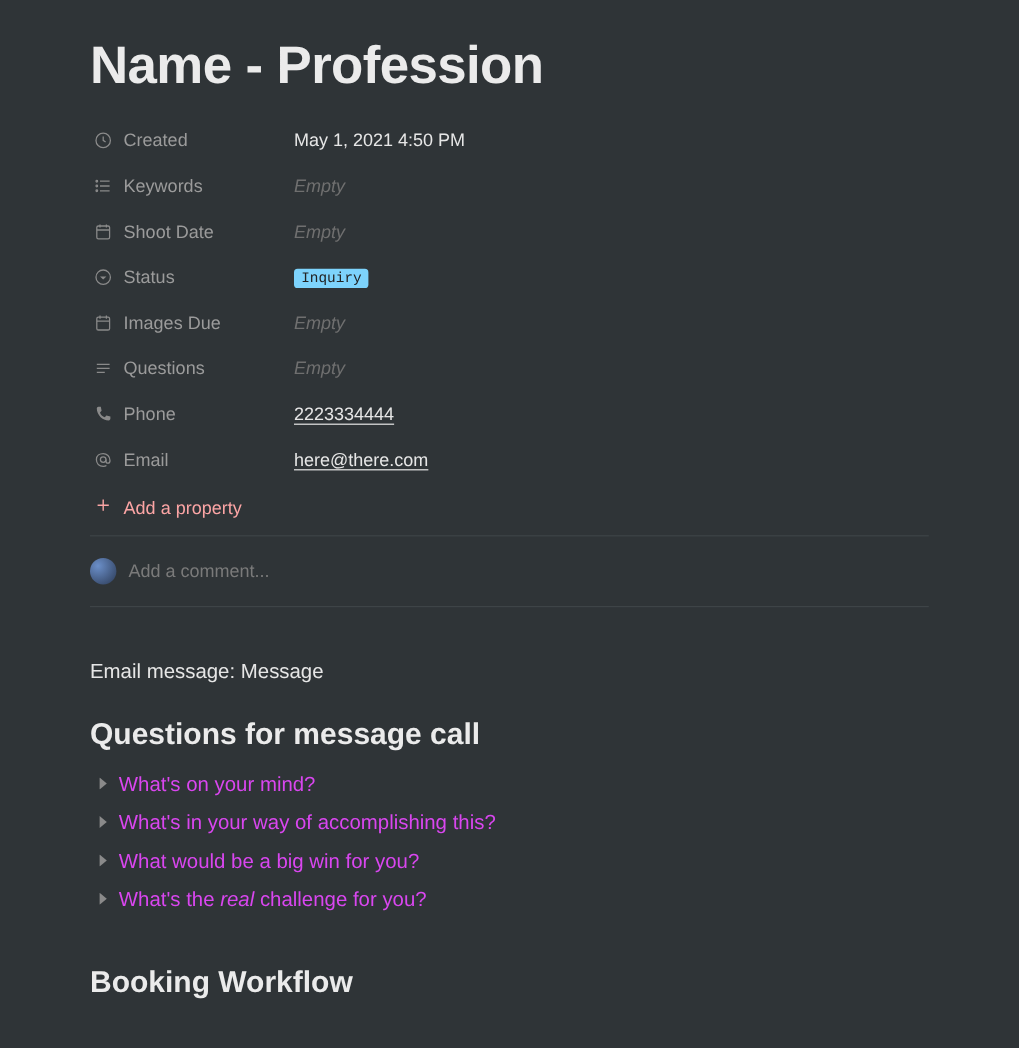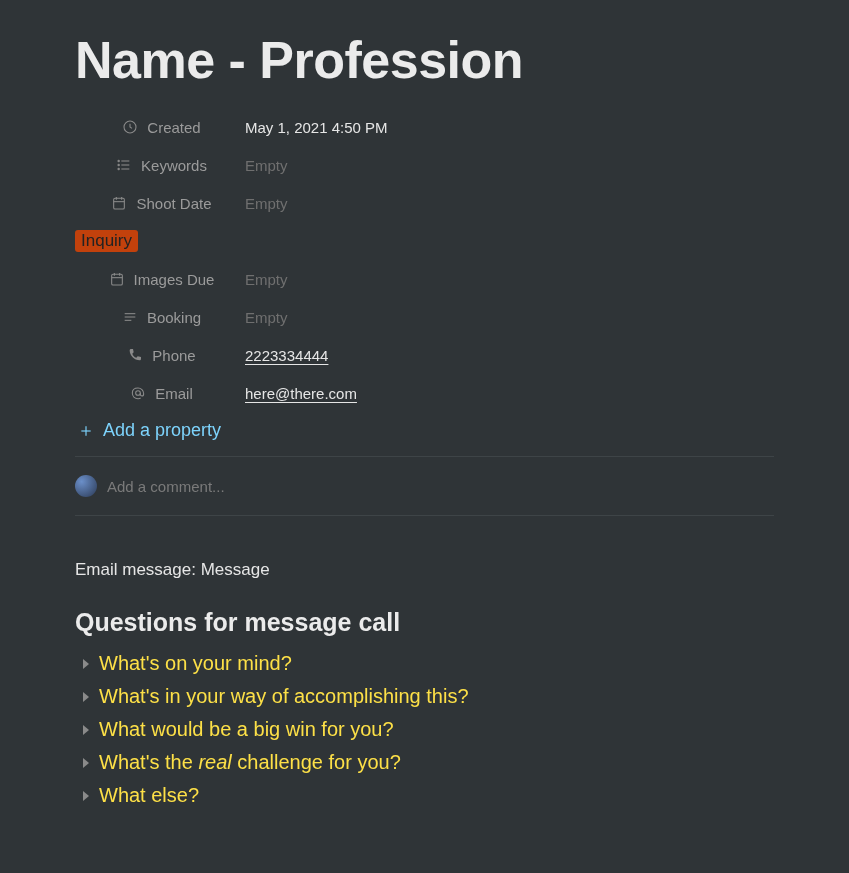--- a/index.html
+++ b/index.html
@@ -8,21 +8,21 @@
     color: #e6e6e6;
     font-family: -apple-system, BlinkMacSystemFont, "Segoe UI", Helvetica, Arial, sans-serif;
     width: 849px;
     height: 873px;
     overflow: hidden;
   }
   .page {
     padding: 30px 75px 0 75px;
   }
   .title {
-    font-size: 52px;
+    font-size: 44px;
     font-weight: 800;
     color: #ebebeb;
     letter-spacing: -0.5px;
     margin-bottom: 18px;
     cursor: text;
   }
   .props { width: 100%; }
   .prop-row {
     display: flex;
     align-items: center;
@@ -30,21 +30,20 @@
     font-size: 15px;
   }
   .prop-label {
     display: flex;
     align-items: center;
     width: 170px;
     color: #9b9b9b;
     cursor: pointer;
     border-radius: 4px;
     padding: 2px 0;
-    justify-content: center;
   }
   .prop-icon {
     width: 22px;
     height: 22px;
     display: inline-flex;
     align-items: center;
     justify-content: center;
     margin-right: 6px;
     color: #8a8a8a;
     flex-shrink: 0;
@@ -52,35 +51,36 @@
   .prop-icon svg { width: 16px; height: 16px; stroke: currentColor; fill: none; stroke-width: 1.6; }
   .prop-icon svg.fill { fill: currentColor; stroke: none; }
   .prop-value {
     flex: 1;
     color: #e6e6e6;
     cursor: pointer;
     border-radius: 4px;
     padding: 2px 4px;
     margin-left: -4px;
   }
-  .prop-value.empty { color: #6f6f6f; }
+  .prop-value.empty { color: #6f6f6f; font-style: italic; }
   .prop-value.underline { text-decoration: underline; text-underline-offset: 3px; }
   .tag {
     display: inline-block;
-    background: #c2410c;
+    background: #7dd3fc;
     color: #222;
-    font-size: 17px;
+    font-size: 12px;
     padding: 1px 6px;
     border-radius: 3px;
+    font-family: Liberation Mono, monospace;
   }
   .add-prop {
     display: flex;
-    align-items: flex-start;
-    color: #7dd3fc;
-    font-size: 18px;
+    align-items: flex-end;
+    color: #fca5a5;
+    font-size: 15px;
     padding: 8px 0 10px 0;
     cursor: pointer;
   }
   .add-prop .plus {
     width: 22px; height: 22px; display:inline-flex;align-items:center;justify-content:center;margin-right:6px;
   }
   .divider { height:1px; background: #3e4447; margin: 4px 0; }
   .comment-row {
     display: flex;
     align-items: center;
@@ -105,23 +105,23 @@
   .h2 {
     font-size: 25px;
     font-weight: 700;
     color: #ebebeb;
     margin-bottom: 10px;
     cursor: text;
   }
   .toggle-list { margin-bottom: 40px; }
   .toggle {
     display: flex;
-    align-items: center;
-    font-size: 20px;
-    color: #fde047;
+    align-items: flex-end;
+    font-size: 17px;
+    color: #d946ef;
     padding: 5px 0;
     cursor: pointer;
   }
   .toggle-caret {
     width: 22px; height: 22px;
     display: inline-flex; align-items:center; justify-content:center;
     color: #8a8a8a;
     flex-shrink:0;
     margin-right: 2px;
   }
@@ -176,20 +176,29 @@
               <line x1="8" y1="3" x2="8" y2="7"></line>
               <line x1="16" y1="3" x2="16" y2="7"></line>
             </svg>
         </span>
         <span>Shoot Date</span>
       </div>
       <div class="prop-value empty">Empty</div>
     </div>
 
     <div class="prop-row">
+      <div class="prop-label">
+        <span class="prop-icon">
+          <svg class="fill" viewBox="0 0 24 24">
+              <circle cx="12" cy="12" r="9" fill="none" stroke="currentColor" stroke-width="1.6"></circle>
+              <path d="M8 11l4 4 4-4z"></path>
+            </svg>
+        </span>
+        <span>Status</span>
+      </div>
       <div class="prop-value">
         <span class="tag">Inquiry</span>
       </div>
     </div>
 
     <div class="prop-row">
       <div class="prop-label">
         <span class="prop-icon">
           <svg viewBox="0 0 24 24">
               <rect x="4" y="5" width="16" height="16" rx="2"></rect>
@@ -205,21 +214,21 @@
 
     <div class="prop-row">
       <div class="prop-label">
         <span class="prop-icon">
           <svg viewBox="0 0 24 24">
               <line x1="4" y1="7" x2="20" y2="7"></line>
               <line x1="4" y1="12" x2="20" y2="12"></line>
               <line x1="4" y1="17" x2="14" y2="17"></line>
             </svg>
         </span>
-        <span>Booking</span>
+        <span>Questions</span>
       </div>
       <div class="prop-value empty">Empty</div>
     </div>
 
     <div class="prop-row">
       <div class="prop-label">
         <span class="prop-icon">
           <svg class="fill" viewBox="0 0 24 24">
               <path d="M6 3c-1 0-2 1-2 2 0 8 7 15 15 15 1 0 2-1 2-2v-3l-5-1-2 2c-3-1-5-3-6-6l2-2-1-5H6z"></path>
             </svg>
@@ -293,24 +302,17 @@
       <span class="toggle-text">What would be a big win for you?</span>
     </div>
     <div class="toggle">
       <span class="toggle-caret">
           <svg viewBox="0 0 10 10">
             <path d="M2 0l6 5-6 5z"></path>
           </svg>
         </span>
       <span class="toggle-text">What's the <em>real</em> challenge for you?</span>
     </div>
-    <div class="toggle">
-      <span class="toggle-caret">
-          <svg viewBox="0 0 10 10">
-            <path d="M2 0l6 5-6 5z"></path>
-          </svg>
-        </span>
-      <span class="toggle-text">What else?</span>
-    </div>
   </div>
 
+  <h2 class="h2">Booking Workflow</h2>
 
 </div>
 
 </body></html>

